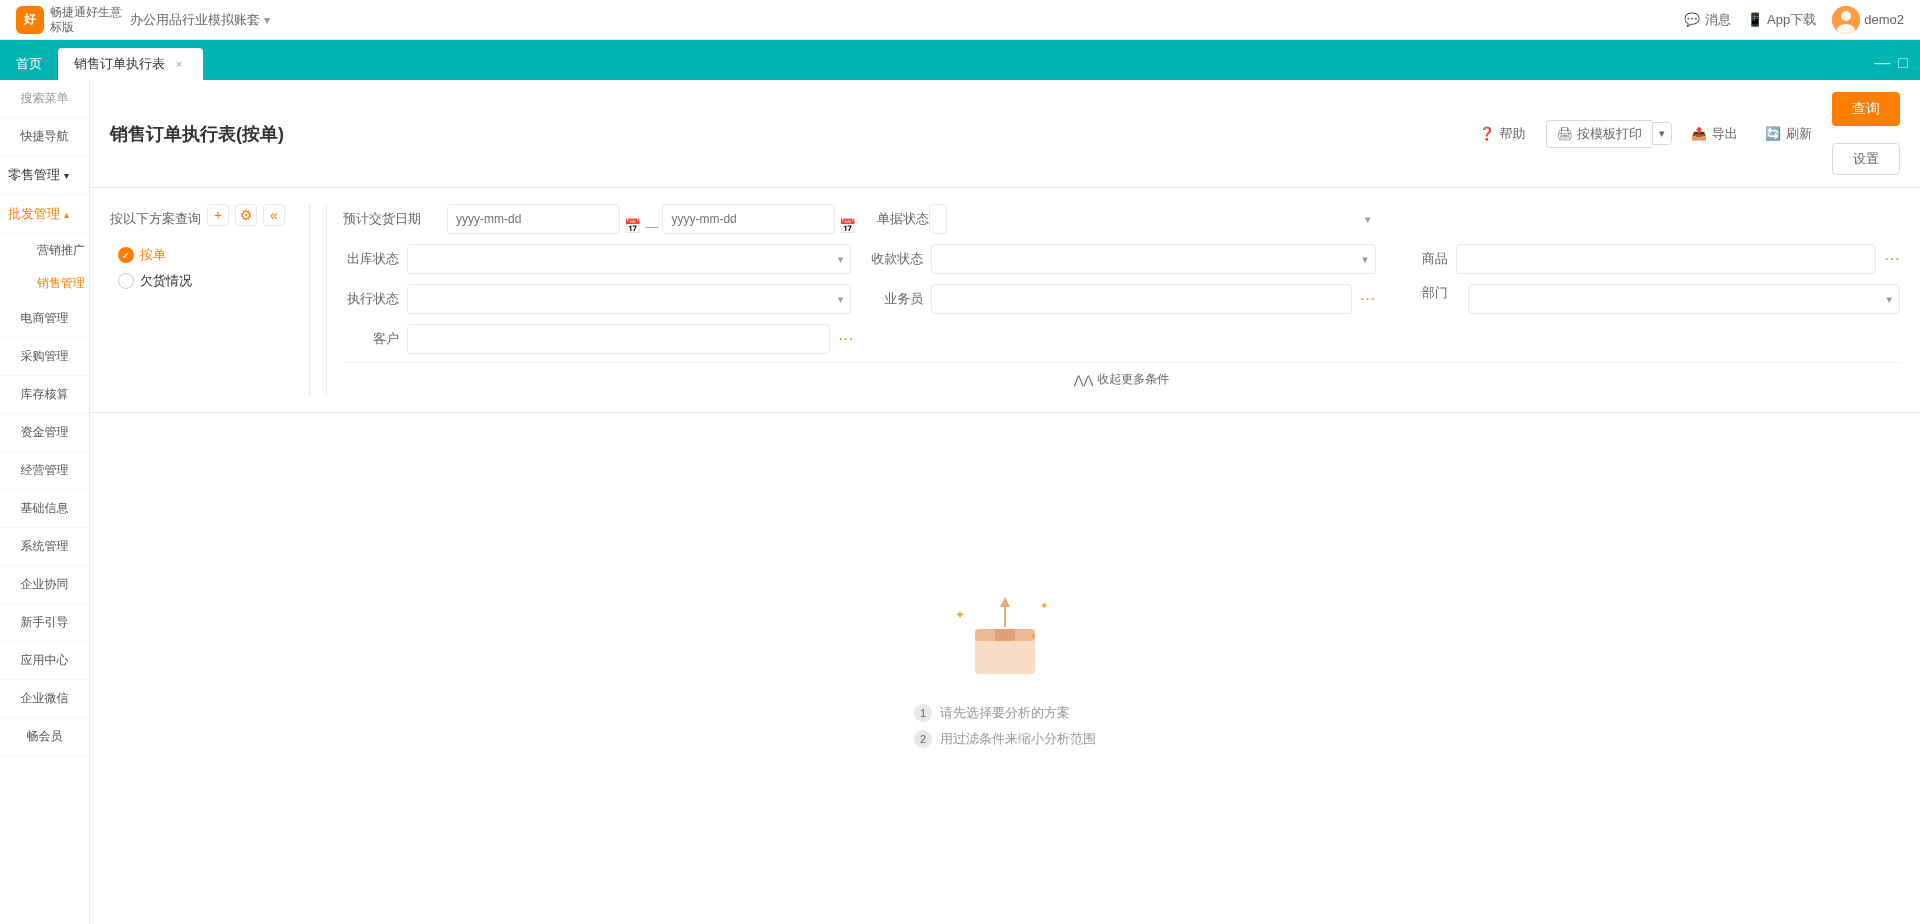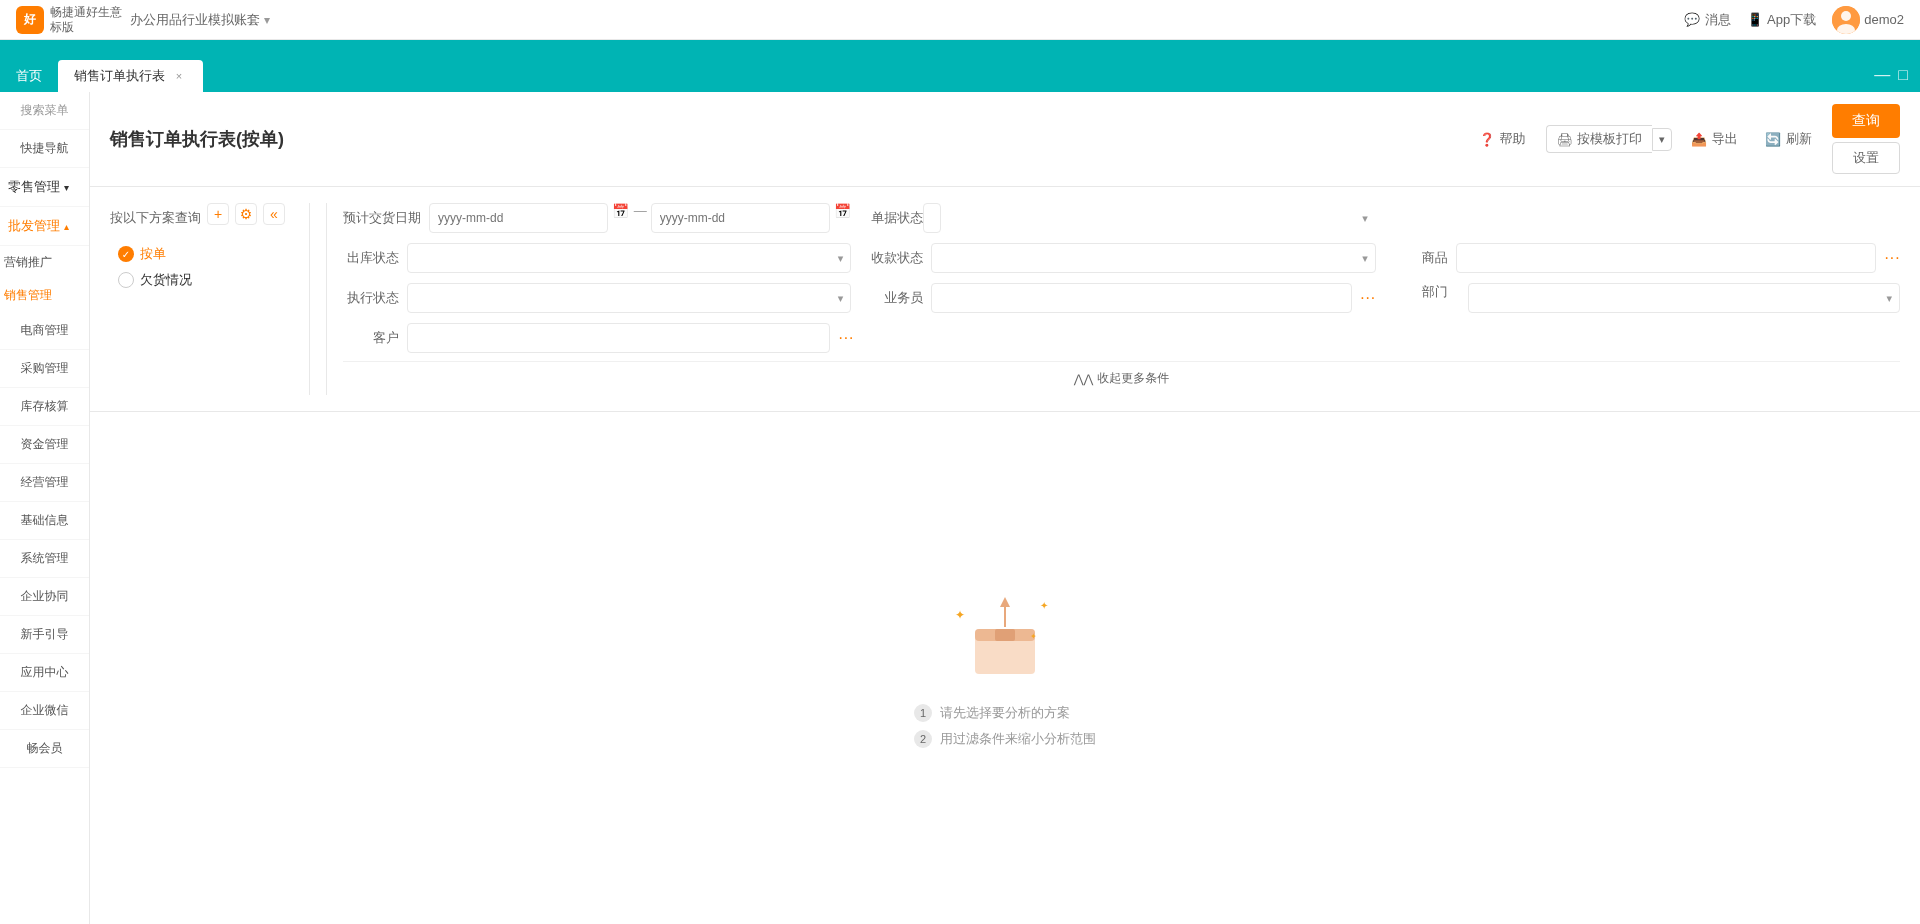--- a/index.html
+++ b/index.html
@@ -11,37 +11,37 @@
     .logo-area { display: flex; align-items: center; gap: 6px; }
     .logo-icon { width: 28px; height: 28px; background: #ff7d00; border-radius: 6px; display: flex; align-items: center; justify-content: center; color: #fff; font-size: 12px; font-weight: bold; }
     .logo-text { font-size: 12px; color: #666; line-height: 1.2; }
     .breadcrumb-area { display: flex; align-items: center; gap: 4px; color: #666; font-size: 13px; }
     .breadcrumb-chevron { color: #999; font-size: 12px; }
     .topbar-right { display: flex; align-items: center; gap: 16px; }
     .topbar-action { display: flex; align-items: center; gap: 4px; color: #666; font-size: 13px; cursor: pointer; }
     .user-avatar { width: 28px; height: 28px; border-radius: 50%; background: #ff9a40; display: flex; align-items: center; justify-content: center; color: #fff; font-size: 12px; overflow: hidden; }
 
     
-    .nav-tabs { height: 52px; background: #00b4b4; display: flex; align-items: flex-end; padding: 0 0 0 0; flex-shrink: 0; }
+    .nav-tabs { height: 40px; background: #00b4b4; display: flex; align-items: flex-end; padding: 0 0 0 0; flex-shrink: 0; }
     .nav-tab { height: 32px; padding: 0 16px; display: flex; align-items: center; gap: 6px; cursor: pointer; font-size: 13px; color: rgba(255,255,255,0.85); border-radius: 4px 4px 0 0; margin-top: 8px; }
     .nav-tab.home { background: transparent; color: #fff; }
     .nav-tab.active { background: #fff; color: #333; }
     .nav-tab .close-btn { width: 16px; height: 16px; display: flex; align-items: center; justify-content: center; border-radius: 50%; font-size: 11px; color: #999; }
     .tab-actions { margin-left: auto; display: flex; align-items: center; gap: 8px; padding-right: 12px; }
     .tab-action-btn { color: rgba(255,255,255,0.85); font-size: 16px; cursor: pointer; display: flex; align-items: center; padding-bottom: 8px; }
 
     
     .main-layout { display: flex; flex: 1; overflow: hidden; }
 
     
     .sidebar { width: 90px; background: #fff; border-right: 1px solid #e8e8e8; display: flex; flex-direction: column; flex-shrink: 0; overflow-y: auto; }
     .sidebar-item { padding: 10px 16px; text-align: center; cursor: pointer; font-size: 12px; color: #555; border-bottom: 1px solid #f5f5f5; }
     .sidebar-item.section-header { font-size: 13px; color: #333; font-weight: 500; padding: 10px 8px; display: flex; align-items: center; gap: 4px; }
     .sidebar-item.section-header.expanded { color: #ff7d00; }
-    .sidebar-sub-item { padding: 8px 4px; text-align: left; cursor: pointer; font-size: 12px; color: #555; }
+    .sidebar-sub-item { padding: 8px 4px; text-align: right; cursor: pointer; font-size: 12px; color: #555; }
     .sidebar-sub-item.active { color: #ff7d00; }
 
     
     .content { flex: 1; overflow: hidden; display: flex; flex-direction: column; background: #f5f5f5; }
 
     
     .page-header { background: #fff; padding: 12px 20px; display: flex; align-items: center; justify-content: space-between; border-bottom: 1px solid #e8e8e8; flex-shrink: 0; }
     .page-title { font-size: 18px; font-weight: 600; color: #333; }
 
     
@@ -54,21 +54,21 @@
     .filter-left-item.active { color: #ff7d00; }
     .filter-left-item .item-dot { width: 16px; height: 16px; border-radius: 50%; background: #ff7d00; display: flex; align-items: center; justify-content: center; color: #fff; font-size: 10px; }
     .filter-left-item .item-circle { width: 16px; height: 16px; border-radius: 50%; border: 1px solid #ccc; display: flex; align-items: center; justify-content: center; color: #666; font-size: 10px; }
     .filter-label { font-size: 13px; color: #666; white-space: nowrap; min-width: 60px; text-align: right; flex-shrink: 0; }
     .filter-input { flex: 1; height: 30px; border: 1px solid #e8e8e8; border-radius: 4px; padding: 0 8px; font-size: 13px; color: #333; background: #fff; }
     .filter-select { flex: 1; height: 30px; border: 1px solid #e8e8e8; border-radius: 4px; padding: 0 8px; font-size: 13px; color: #333; background: #fff; appearance: none; cursor: pointer; }
     .filter-select-wrapper { flex: 1; position: relative; }
     .filter-select-wrapper .chevron { position: absolute; right: 8px; top: 50%; transform: translateY(-50%); color: #999; font-size: 11px; pointer-events: none; }
 
     
-    .date-range { flex: 1; display: flex; align-items: flex-start; gap: 4px; }
+    .date-range { flex: 1; display: flex; align-items: flex-end; gap: 4px; margin-left: 18px; }
     .date-input { flex: 1; height: 30px; border: 1px solid #e8e8e8; border-radius: 4px; padding: 0 8px; font-size: 12px; color: #999; background: #fff; }
     .date-separator { color: #999; }
     .date-cal-icon { color: #ccc; font-size: 14px; cursor: pointer; }
 
     
     .date-tabs { display: flex; align-items: center; gap: 0; margin-bottom: 4px; }
     .date-tab { padding: 2px 6px; font-size: 12px; color: #666; cursor: pointer; border-radius: 2px; }
     .date-tab.active { background: #ff7d00; color: #fff; border-radius: 10px; }
     .date-range-text { font-size: 12px; color: #999; }
 
@@ -82,21 +82,21 @@
     .empty-state { flex: 1; display: flex; flex-direction: column; align-items: center; justify-content: center; background: #fff; gap: 12px; }
     .empty-steps { display: flex; flex-direction: column; gap: 8px; }
     .empty-step { display: flex; align-items: center; gap: 8px; color: #999; font-size: 13px; }
     .step-num { width: 18px; height: 18px; border-radius: 50%; background: #e8e8e8; display: flex; align-items: center; justify-content: center; font-size: 11px; color: #666; flex-shrink: 0; }
 
     
     ::-webkit-scrollbar { width: 4px; height: 4px; }
     ::-webkit-scrollbar-thumb { background: #ccc; border-radius: 2px; }
 
     
-    .right-btns { display: flex; flex-direction: column; gap: 4px; }
+    .right-btns { display: flex; flex-direction: column; gap: 17px; }
     .query-btn { background: #ff7d00; color: #fff; border: none; border-radius: 4px; padding: 8px 20px; cursor: pointer; font-size: 14px; white-space: nowrap; }
     .set-btn { background: #fff; color: #666; border: 1px solid #d9d9d9; border-radius: 4px; padding: 6px 20px; cursor: pointer; font-size: 13px; white-space: nowrap; }
 
     .filter-section { display: flex; gap: 0; width: 100%; }
     .divider-v { width: 1px; background: #e8e8e8; margin: 0 16px; flex-shrink: 0; }
 
     .filter-fields-container { flex: 1; }
     .filter-row-grid { display: grid; grid-template-columns: repeat(3, 1fr); gap: 10px 16px; margin-bottom: 10px; }
 
     

